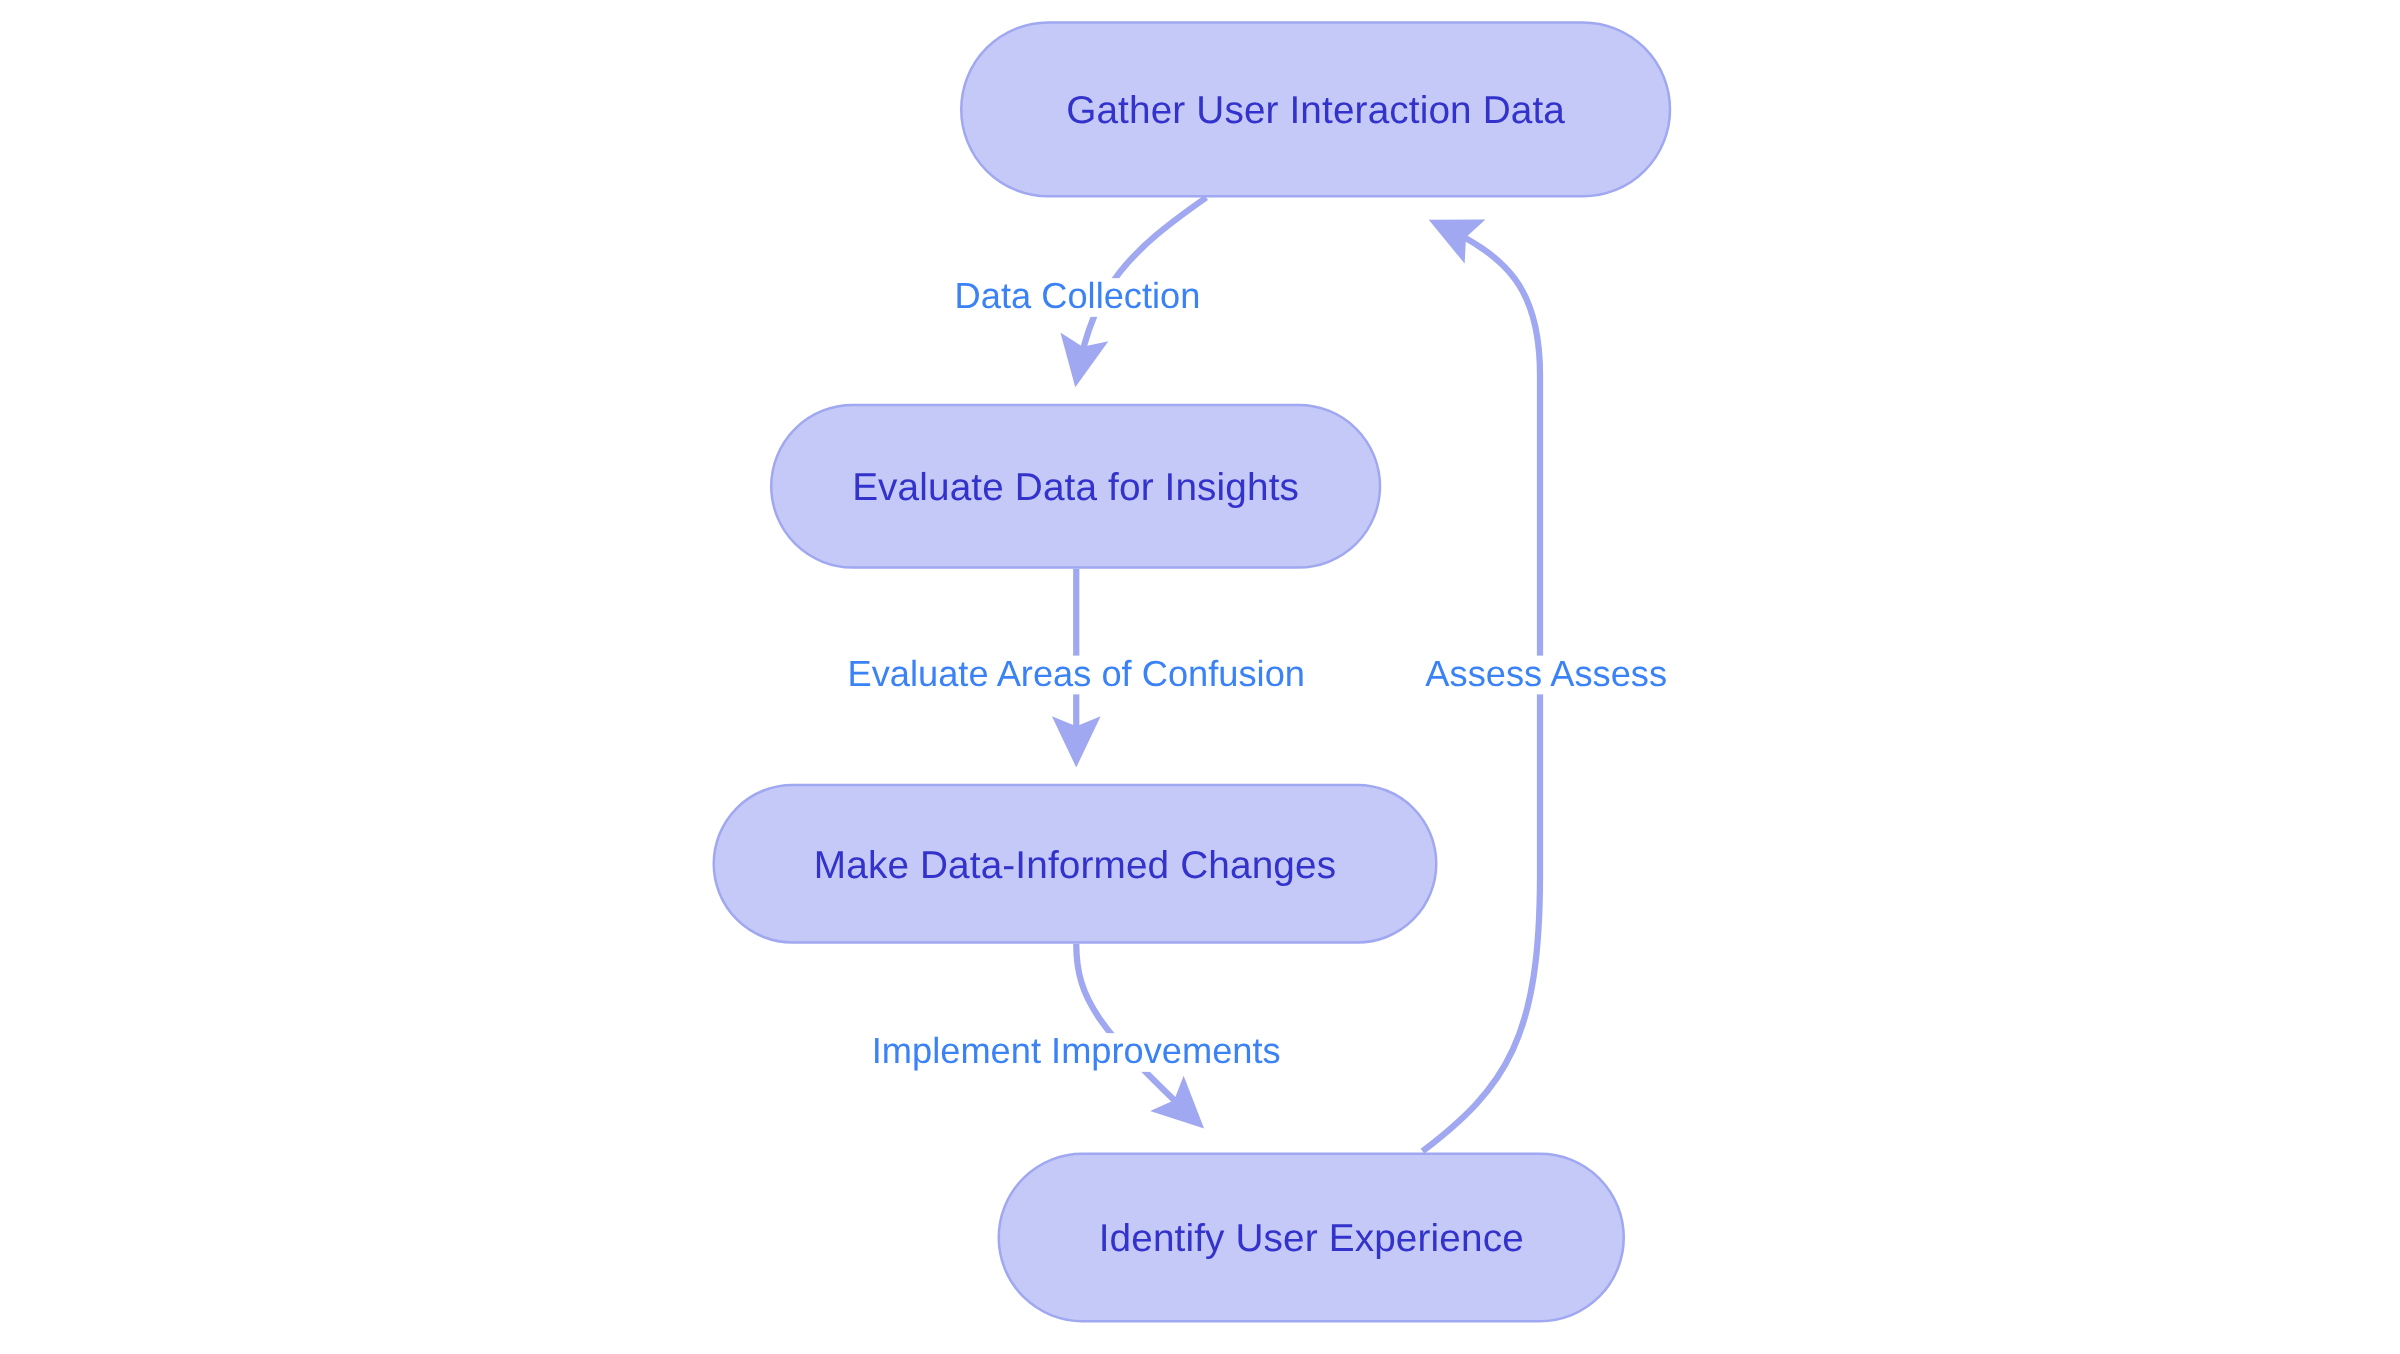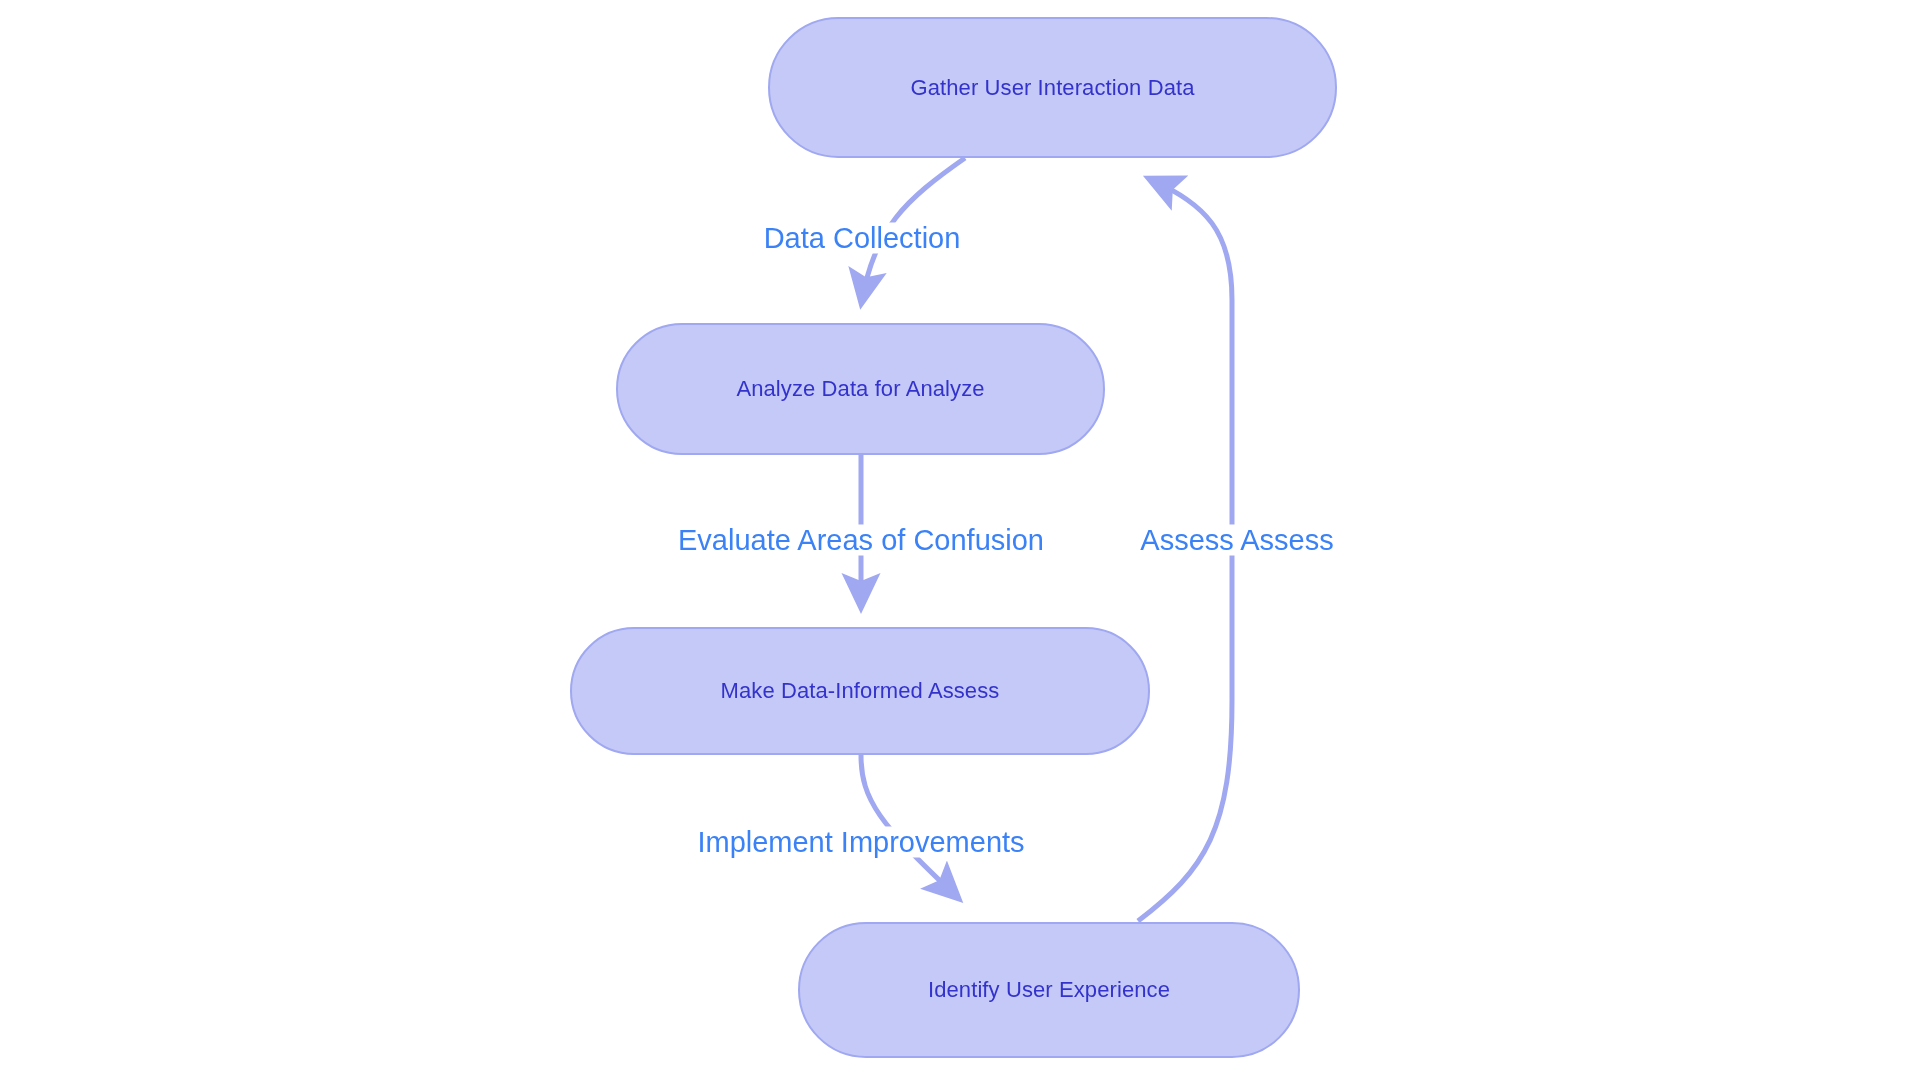--- a/index.html
+++ b/index.html
@@ -37,21 +37,21 @@
     align-items: center;
     justify-content: center;
     color: #3333cc;
     font-size: 31px;
     font-weight: 400;
     letter-spacing: 0.1px;
     white-space: nowrap;
   }
   .node-label {
     color: #3333cc;
-    font-size: 22px;
+    font-size: 31px;
     line-height: 1;
     padding: 0 6px;
   }
   .edge-label {
     position: absolute;
     color: #3b82f6;
     font-size: 29px;
     line-height: 1;
     white-space: nowrap;
     transform: translate(-50%, -50%);
@@ -78,25 +78,25 @@
     <path d="M 861,755 C 861,800 880,824 956,896" fill="none" stroke="#9fa8f0" stroke-width="5" marker-end="url(#arrowhead)"></path>
 
     <path d="M 1138,921 C 1205,870 1232,830 1232,700 L 1232,300 C 1232,230 1205,205 1152,180" fill="none" stroke="#9fa8f0" stroke-width="5" marker-end="url(#arrowhead)"></path>
   </svg>
 
   <div class="node" style="left:768px; top:17px; width:569px; height:141px;">
     <span class="node-label">Gather User Interaction Data</span>
   </div>
 
   <div class="node" style="left:616px; top:323px; width:489px; height:132px;">
-    <span class="node-label">Analyze Data for Analyze</span>
+    <span class="node-label">Evaluate Data for Insights</span>
   </div>
 
   <div class="node" style="left:570px; top:627px; width:580px; height:128px;">
-    <span class="node-label">Make Data-Informed Assess</span>
+    <span class="node-label">Make Data-Informed Changes</span>
   </div>
 
   <div class="node" style="left:798px; top:922px; width:502px; height:136px;">
     <span class="node-label">Identify User Experience</span>
   </div>
 
   <div class="edge-label" style="left:862px; top:238px;">Data Collection</div>
 
   <div class="edge-label" style="left:861px; top:540px;">Evaluate Areas of Confusion</div>
 

